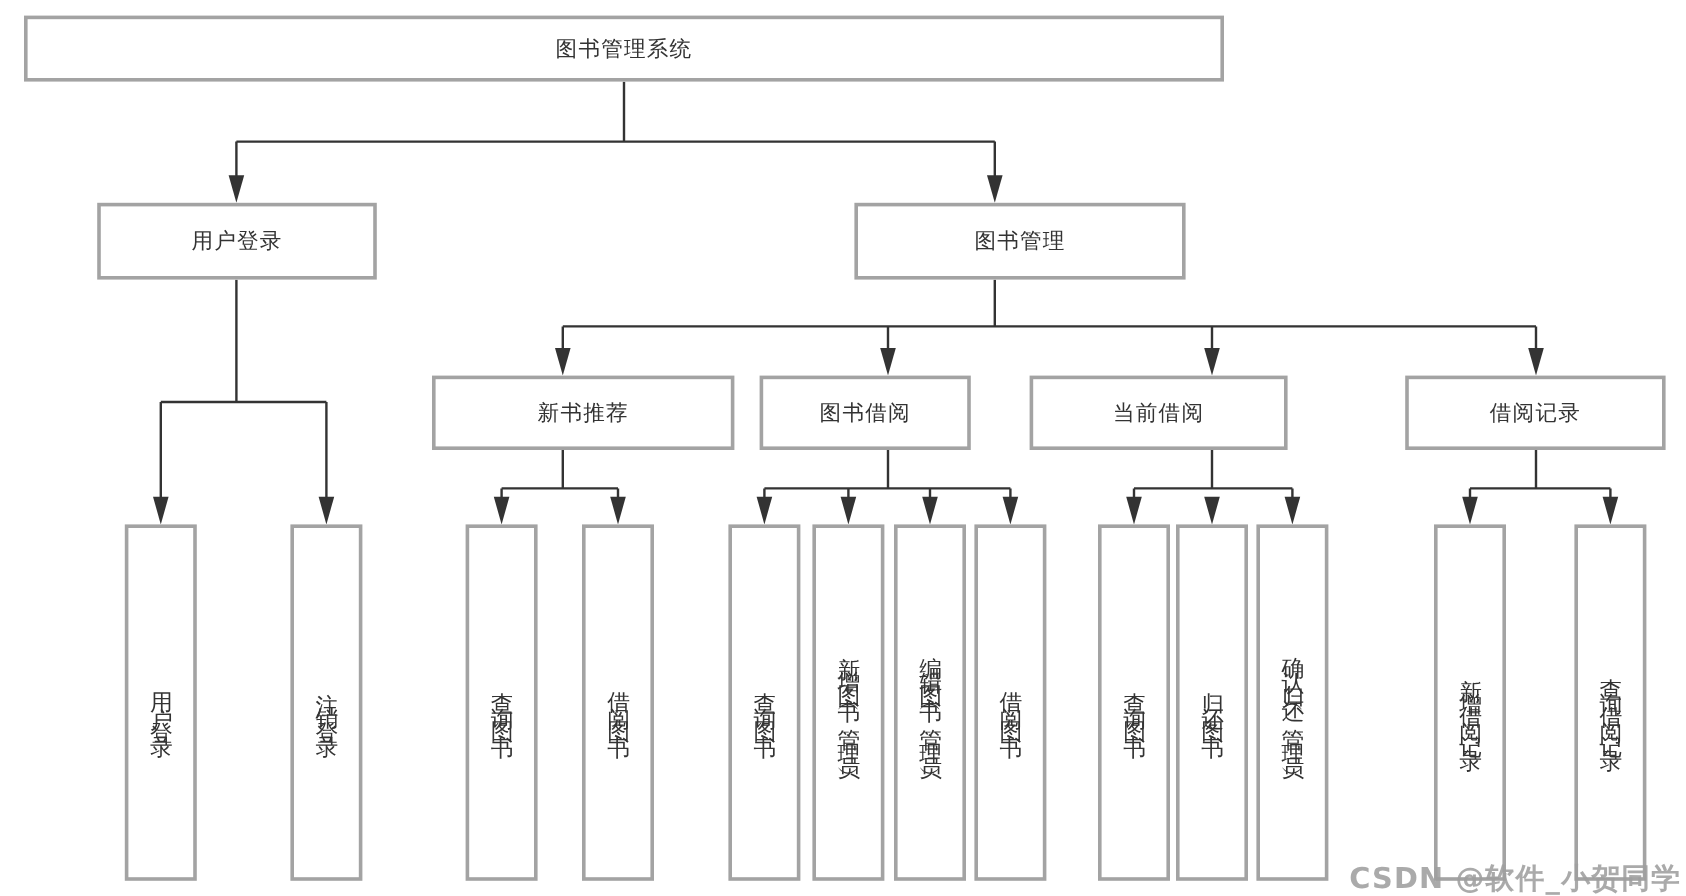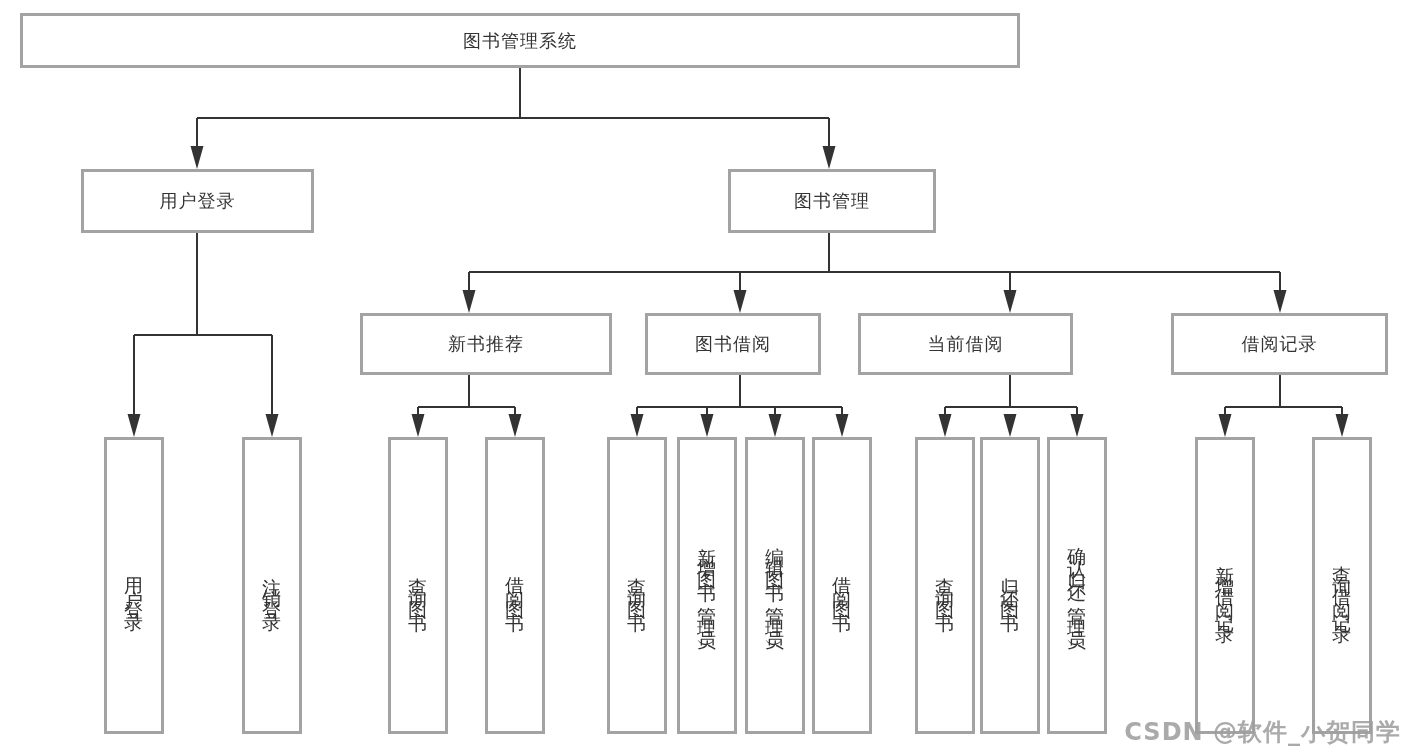--- a/index.html
+++ b/index.html
@@ -103,28 +103,28 @@
     </g>
   </svg>
 
   <div class="node h" style="left:20px; top:13px; width:1000px; height:55px;">
     <span>图书管理系统</span>
   </div>
 
   <div class="node h" style="left:81px; top:169px; width:233px; height:64px;">
     <span>用户登录</span>
   </div>
-  <div class="node h" style="left:728px; top:169px; width:208px; height:64px;">
+  <div class="node h" style="left:712px; top:169px; width:276px; height:64px;">
     <span>图书管理</span>
   </div>
 
   <div class="node h" style="left:360px; top:313px; width:252px; height:62px;">
     <span>新书推荐</span>
   </div>
-  <div class="node h" style="left:633px; top:313px; width:176px; height:62px;margin-left:12px;">
+  <div class="node h" style="left:633px; top:313px; width:176px; height:62px;">
     <span>图书借阅</span>
   </div>
   <div class="node h" style="left:858px; top:313px; width:215px; height:62px;">
     <span>当前借阅</span>
   </div>
   <div class="node h" style="left:1171px; top:313px; width:217px; height:62px;">
     <span>借阅记录</span>
   </div>
 
   <div class="node v" style="left:104px; top:437px; width:60px; height:297px;">

